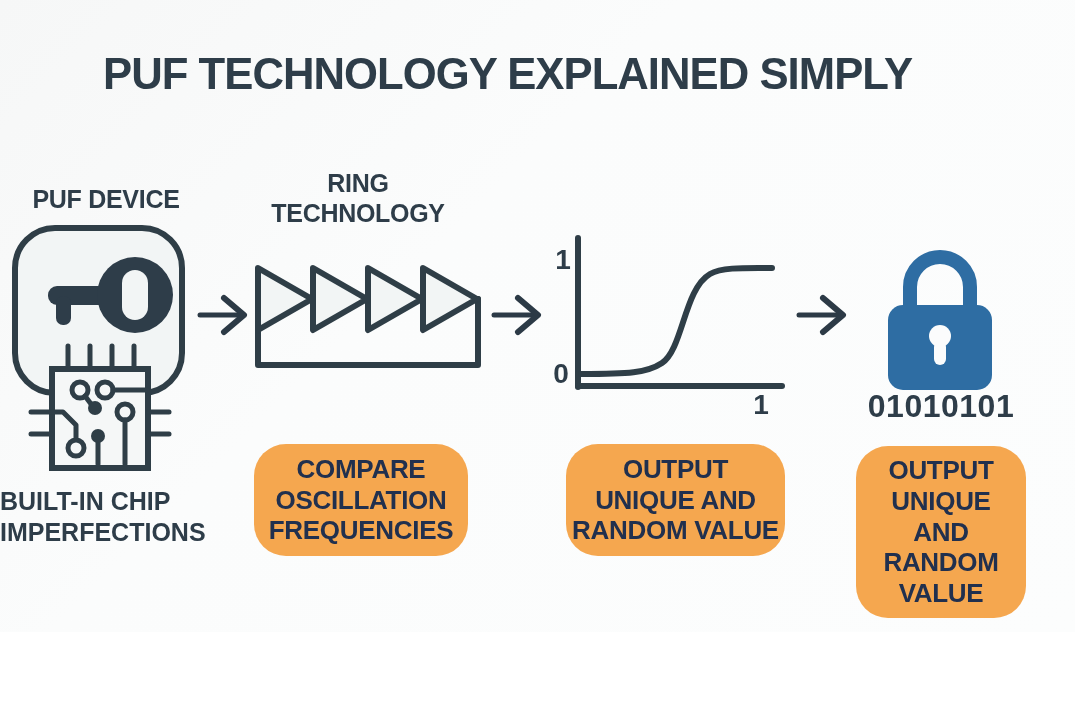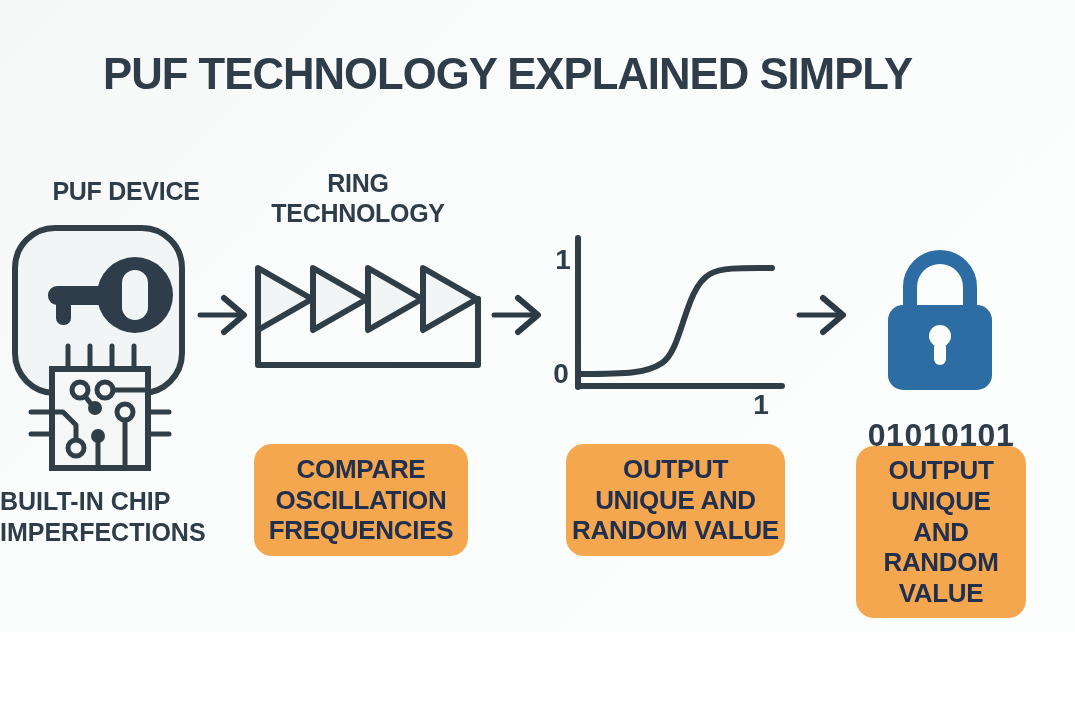--- a/index.html
+++ b/index.html
@@ -15,44 +15,44 @@
     left:103px;top:48px;width:900px;
     font-size:45px;font-weight:700;letter-spacing:-1px;
     color:#2e3d49;transform:scaleX(.97);transform-origin:left center;
     white-space:nowrap;
   }
   .col-header{
     font-size:25px;font-weight:700;color:#2e3d49;
     text-align:center;letter-spacing:-0.3px;
     white-space:pre-line;line-height:1.2;
   }
-  .hdr1{left:0px;top:176px;width:212px;padding-left:20px;}
+  .hdr1{left:0px;top:184px;width:212px;}
   .hdr2{left:243px;top:168px;width:230px;}
   .hdr3{left:520px;top:168px;width:286px;}
   .hdr4{left:848px;top:168px;width:206px;font-size:24px;}
   .caption{
     left:0px;top:486px;width:216px;
     font-size:25px;font-weight:700;color:#2e3d49;
     white-space:pre-line;line-height:1.25;
   }
   .note-box{
-    background:#f5a74f;border-radius:18px;
+    background:#f5a74f;border-radius:32px;
     display:flex;align-items:center;justify-content:center;
     text-align:center;
     font-size:26px;font-weight:700;color:#21304e;
     white-space:pre-line;line-height:1.18;letter-spacing:-0.3px;
   }
   .note2{left:254px;top:444px;width:214px;height:112px;}
   .note3{left:566px;top:444px;width:219px;height:112px;}
   .note4{left:856px;top:446px;width:170px;height:172px;}
   .axis-label{
     font-size:28px;font-weight:700;color:#2e3d49;text-align:center;width:22px;
   }
   .binary{
-    left:850px;top:417px;width:182px;text-align:center;
+    left:850px;top:388px;width:182px;text-align:center;
     font-size:32px;font-weight:700;color:#2e3d49;letter-spacing:0.5px;
   }
   svg{display:block;}
 </style>
 </head>
 <body>
 
 <div class="canvas">
 
   <div class="abs title">PUF TECHNOLOGY EXPLAINED SIMPLY</div>

